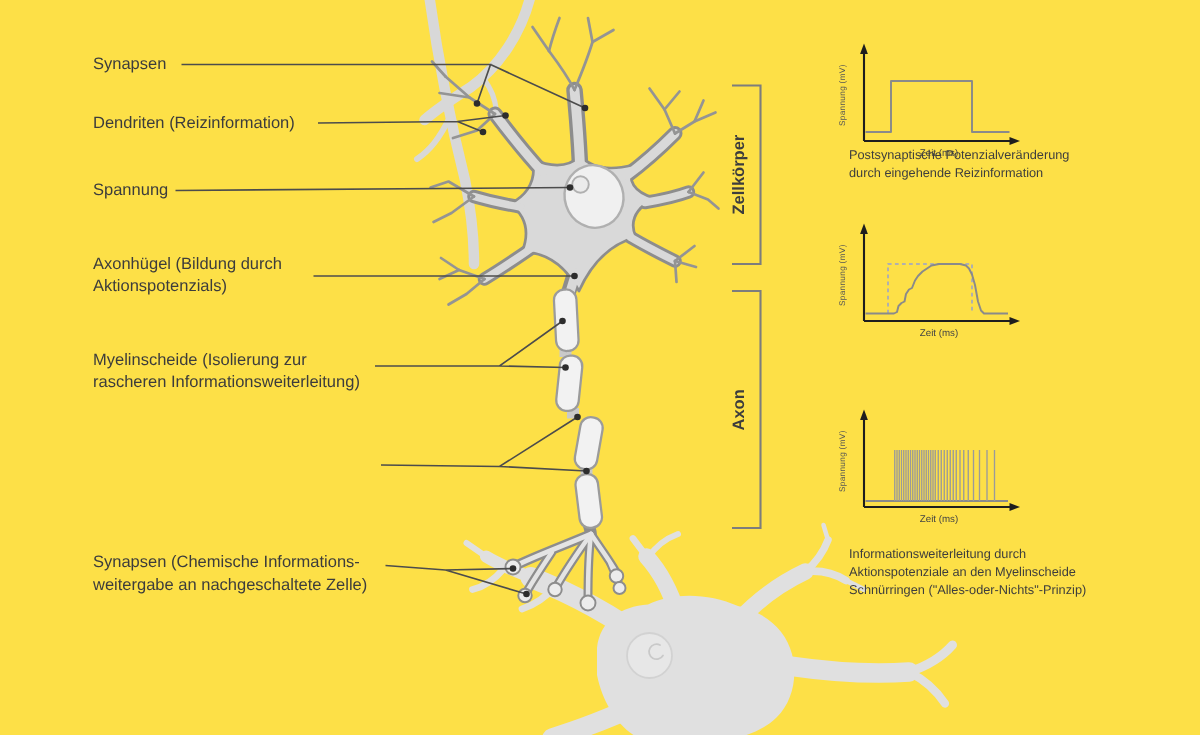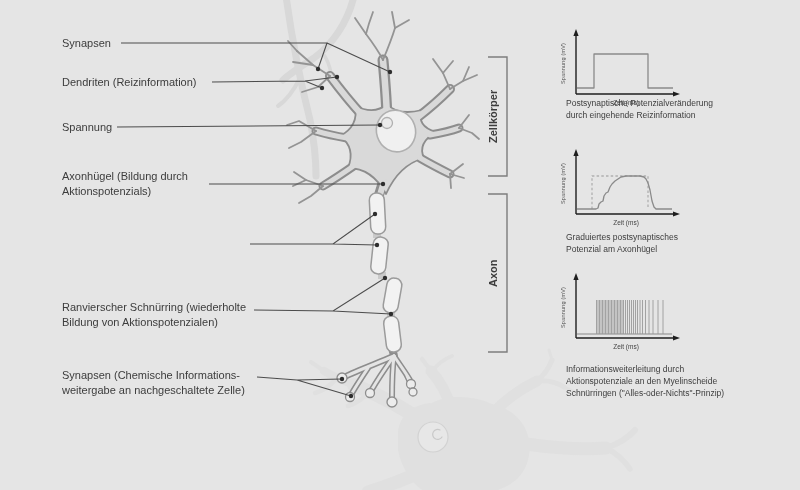--- a/index.html
+++ b/index.html
@@ -1,16 +1,16 @@
 <!DOCTYPE html>
 <html><head>
 <meta charset="utf-8">
 <style>
   html,body{margin:0;padding:0;background:#fff;}
-  .stage{position:relative;width:800px;height:490px;background:#e5e5e5;overflow:hidden;
+  .stage{position:relative;width:800px;height:490px;background:#fde047;overflow:hidden;
          font-family:"Liberation Sans", sans-serif;}
   .stage svg{position:absolute;left:0;top:0;}
   .lbl{position:absolute;left:62px;font-size:11px;line-height:15px;color:#3c3c3c;
        white-space:pre-line;}
   .blab{position:absolute;display:flex;align-items:center;justify-content:center;
         writing-mode:vertical-rl;transform:rotate(180deg);
         font-size:11px;font-weight:600;color:#3d3d3d;width:14px;}
   .ylab{position:absolute;display:flex;align-items:center;justify-content:center;
         writing-mode:vertical-rl;transform:rotate(180deg);
         font-size:5.5px;color:#555;width:11px;height:62px;letter-spacing:.2px;}
@@ -236,35 +236,33 @@
         <line x1="658" y1="334" x2="658" y2="300" stroke="#9a9a9a" stroke-width="0.9"></line>
         <line x1="663" y1="334" x2="663" y2="300" stroke="#9a9a9a" stroke-width="0.9"></line>
       </g>
 </svg>
 
   <div class="lbl" style="top:36px">Synapsen</div>
   <div class="lbl" style="top:75px">Dendriten (Reizinformation)</div>
   <div class="lbl" style="top:120px">Spannung</div>
   <div class="lbl" style="top:169px">Axonhügel (Bildung durch
 Aktionspotenzials)</div>
-  <div class="lbl" style="top:300px">Ranvierscher Schnürring (wiederholte
-Bildung von Aktionspotenzialen)</div>
+  <div class="lbl" style="top:233px">Myelinscheide (Isolierung zur
+rascheren Informationsweiterleitung)</div>
   <div class="lbl" style="top:368px">Synapsen (Chemische Informations-
 weitergabe an nachgeschaltete Zelle)</div>
 
   <div class="blab" style="left:486px;top:57px;height:119px">Zellkörper</div>
   <div class="blab" style="left:486px;top:194px;height:158px">Axon</div>
 
   <div class="ylab" style="left:557px;top:32px">Spannung (mV)</div>
   <div class="ylab" style="left:557px;top:152px">Spannung (mV)</div>
   <div class="ylab" style="left:557px;top:276px">Spannung (mV)</div>
   <div class="xlab" style="left:576px;top:99px">Zeit (ms)</div>
   <div class="xlab" style="left:576px;top:219px">Zeit (ms)</div>
   <div class="xlab" style="left:576px;top:343px">Zeit (ms)</div>
 
   <div class="cap" style="top:97px">Postsynaptische Potenzialveränderung
 durch eingehende Reizinformation</div>
-  <div class="cap" style="top:231px">Graduiertes postsynaptisches
-Potenzial am Axonhügel</div>
   <div class="cap" style="top:363px">Informationsweiterleitung durch
 Aktionspotenziale an den Myelinscheide
 Schnürringen ("Alles-oder-Nichts"-Prinzip)</div>
 </div>
 
 </body></html>

